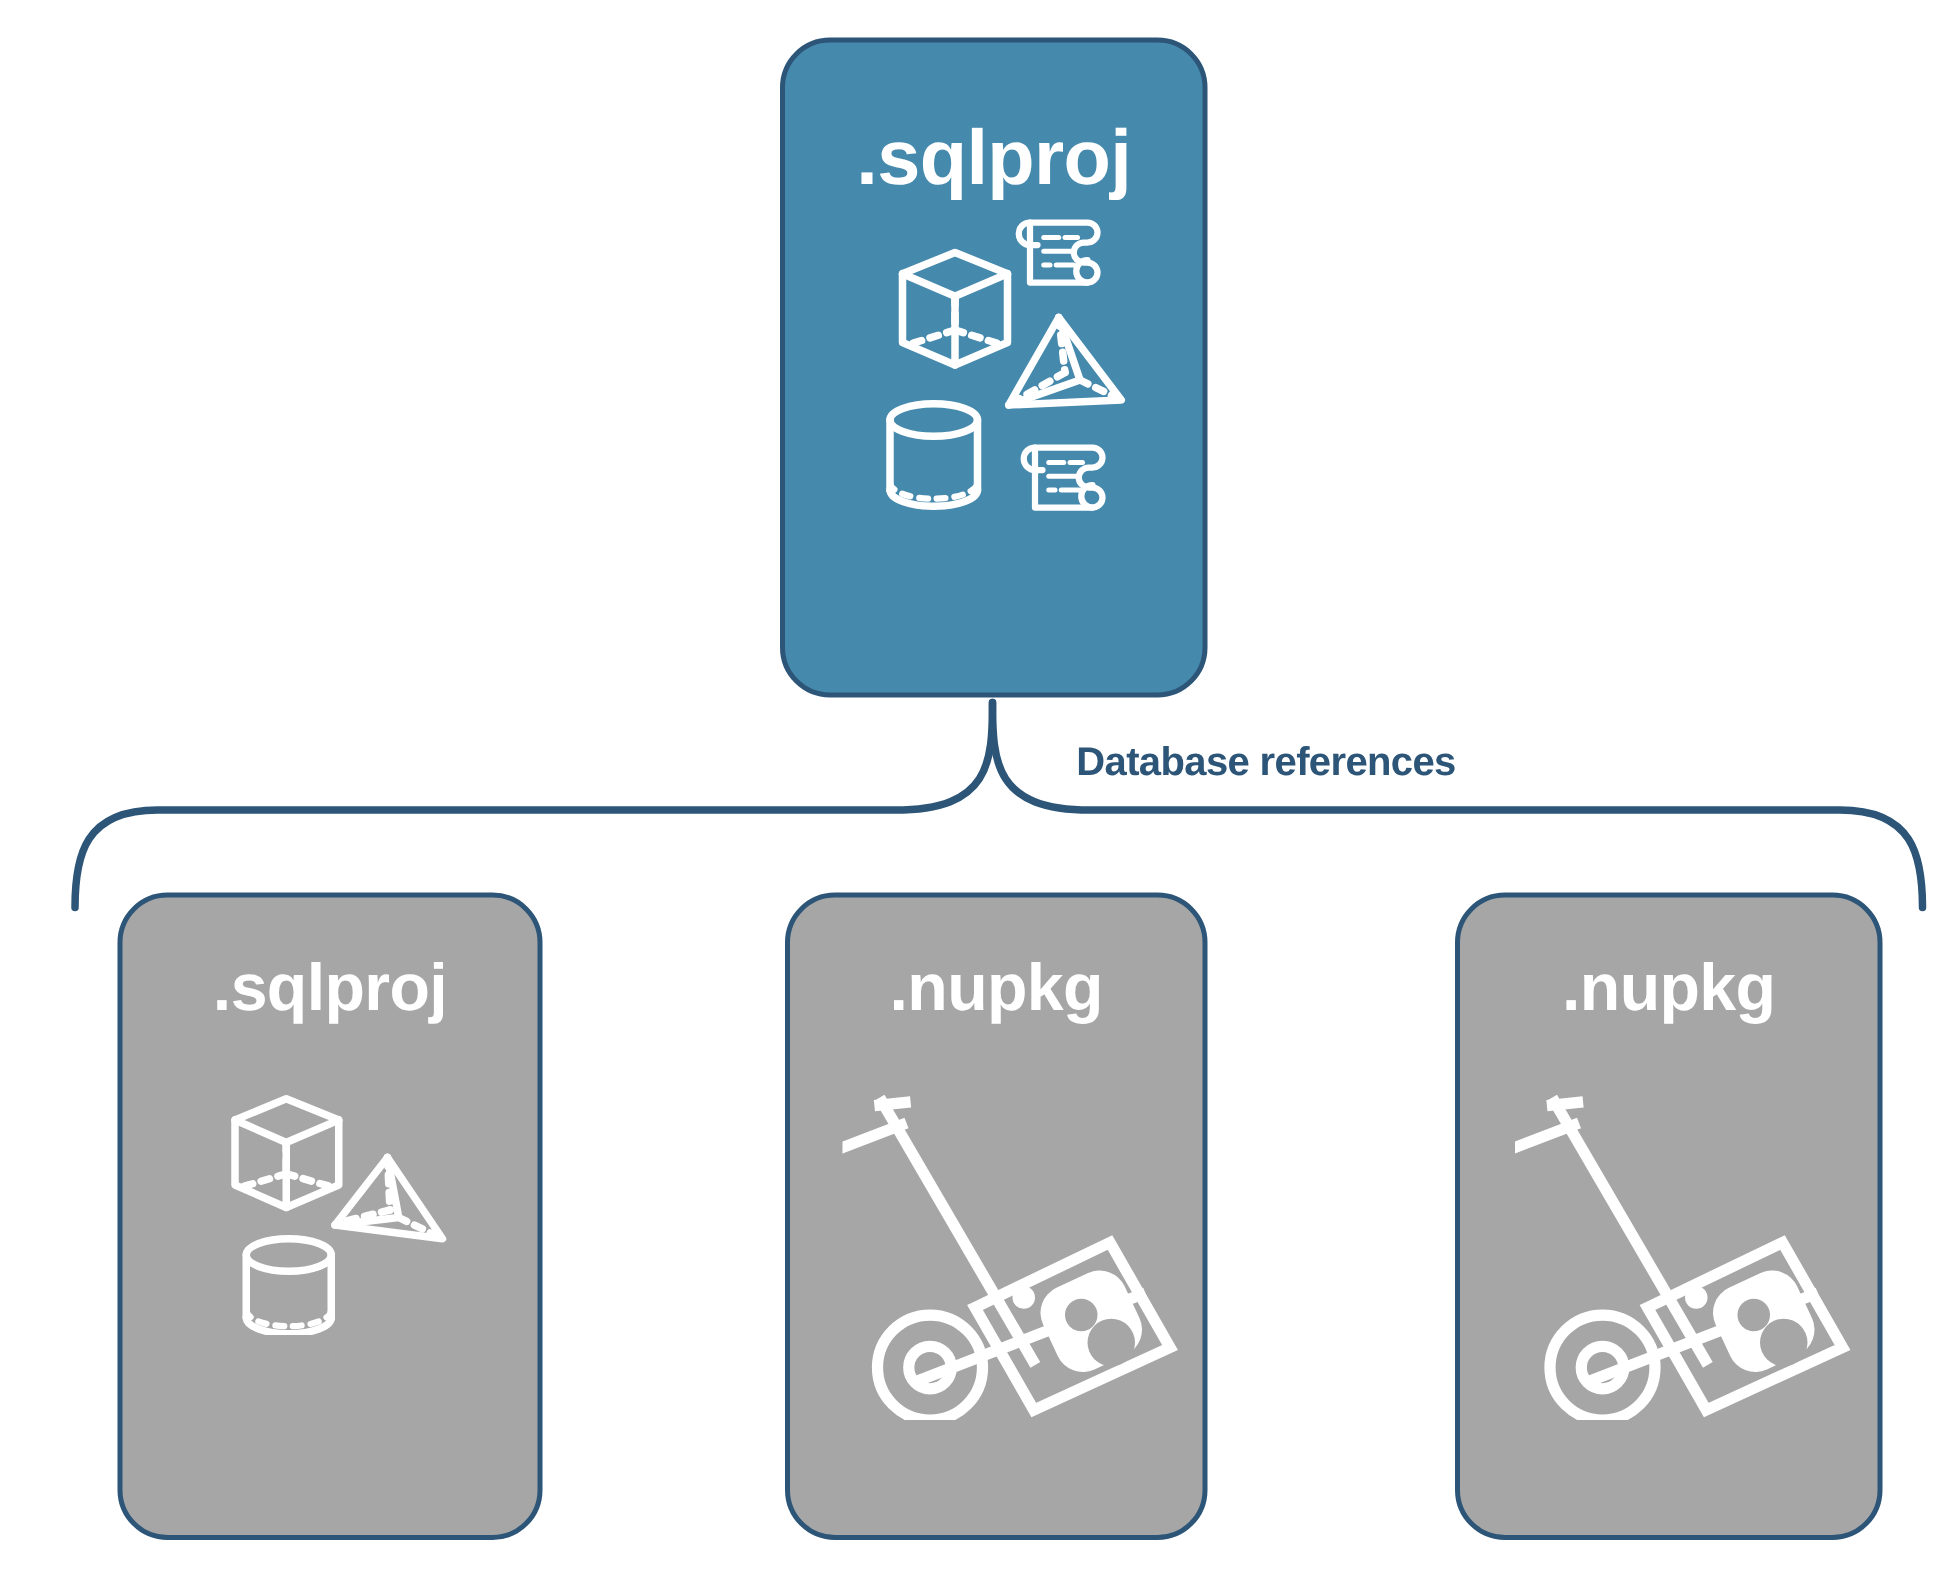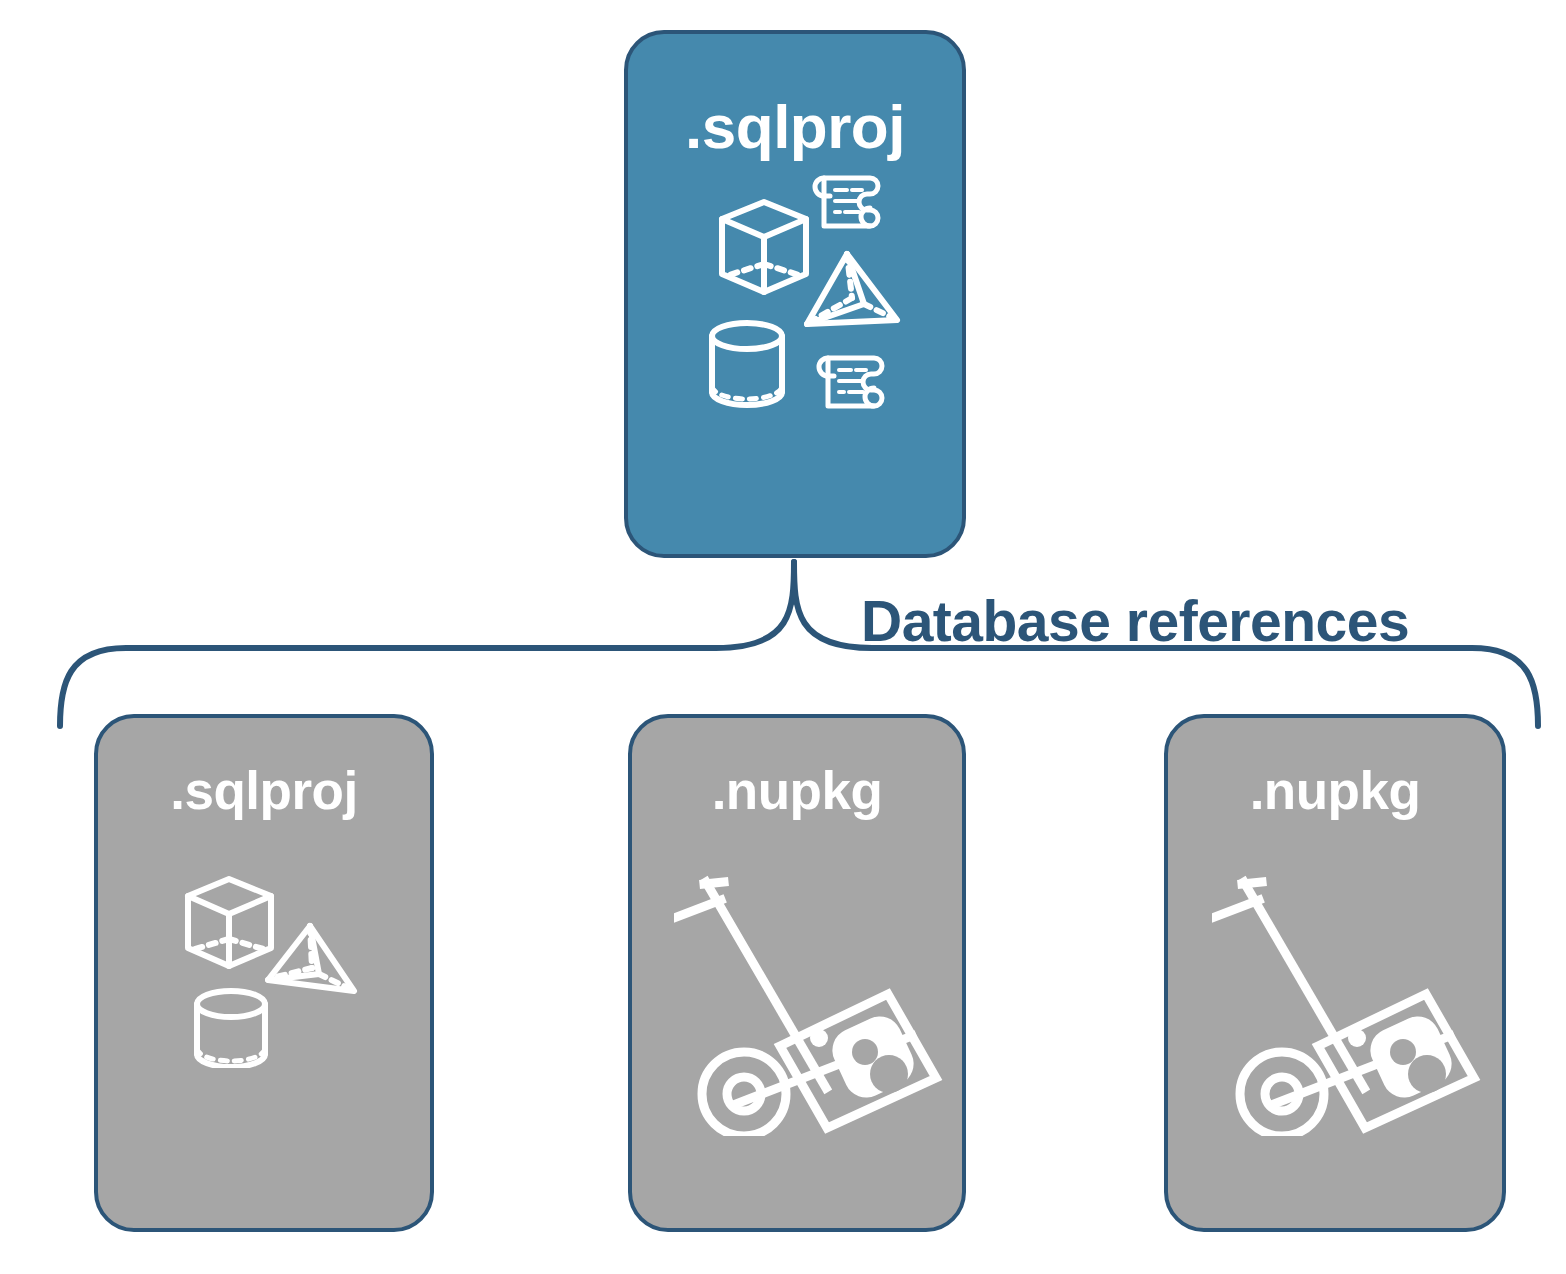--- a/index.html
+++ b/index.html
@@ -58,21 +58,21 @@
     position: absolute;
     left: 0; top: 0;
     width: 1566px; height: 1274px;
     pointer-events: none;
   }
 
   .brace-label {
     position: absolute;
     color: #2C5578;
     font-weight: bold;
-    font-size: 57px;
+    font-size: 32px;
     letter-spacing: -0.5px;
     white-space: nowrap;
     line-height: 1;
     user-select: none;
   }
 </style>
 </head>
 <body>
 
 <div id="stage">

